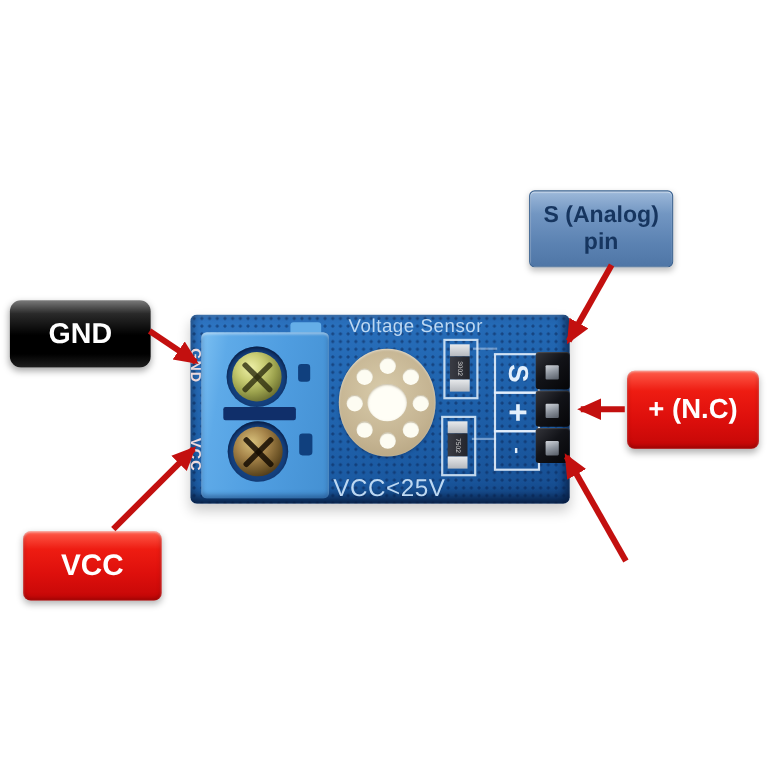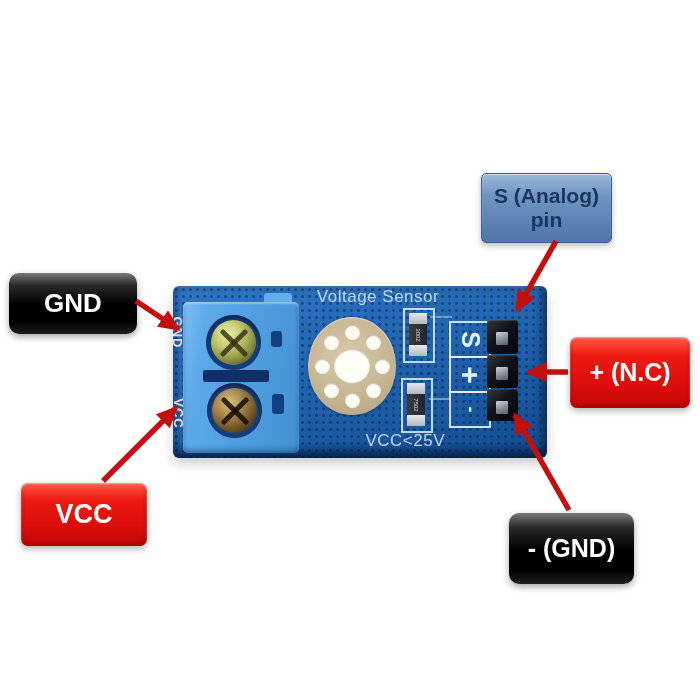--- a/index.html
+++ b/index.html
@@ -2,32 +2,32 @@
 <html><head>
 <meta charset="utf-8">
 <style>
   html,body{margin:0;padding:0;background:#fff;}
   #stage{
     position:relative;width:700px;height:700px;background:#ffffff;overflow:hidden;
     font-family:"Liberation Sans", sans-serif;
   }
   
   #pcb{
-    position:absolute;left:173px;top:286px;width:374px;height:172px;border-radius:6px;
+    position:absolute;left:173px;top:286px;width:345px;height:172px;border-radius:6px;
     background:
       radial-gradient(rgba(8,32,78,.5) 1.1px, rgba(8,32,78,0) 1.7px) 0 0/7px 7px,
       linear-gradient(165deg,#2f76c3 0%,#2267b2 40%,#1b5aa2 72%,#154a8c 100%);
     box-shadow: inset 0 -7px 10px rgba(6,25,58,.8), inset -5px 0 8px rgba(6,25,58,.45),
                 inset 0 2px 3px rgba(255,255,255,.18), 0 6px 12px rgba(0,0,0,.2);
   }
   .silk{color:#bdd8f2;}
   #pcb-title{position:absolute;left:120px;top:1px;width:170px;text-align:center;
     font-size:17px;letter-spacing:.5px;color:#bdd8f2;}
-  #pcb-maxv{position:absolute;left:126px;top:145px;width:110px;text-align:right;
-    font-size:17px;letter-spacing:.5px;color:#bdd8f2;margin-left:36px;}
+  #pcb-maxv{position:absolute;left:126px;top:145px;width:110px;text-align:center;
+    font-size:22px;letter-spacing:.5px;color:#bdd8f2;}
   .silk-vert{position:absolute;width:18px;display:flex;align-items:center;justify-content:center;}
   .silk-vert span{transform:rotate(90deg);font-size:13px;font-weight:bold;color:#eedadd;
     letter-spacing:1px;white-space:nowrap;}
   #silk-gnd{left:-4px;top:14px;height:64px;}
   #silk-vcc{left:-4px;top:92px;height:70px;}
   
   #terminal{
     position:absolute;left:10px;top:16px;width:116px;height:151px;border-radius:5px;
     background:linear-gradient(100deg,#7cc0f2 0%,#5eaae8 18%,#4f9de0 55%,#4490d2 100%);
     box-shadow: inset 0 2px 2px rgba(255,255,255,.4), inset 0 -3px 5px rgba(10,40,90,.45);
@@ -201,23 +201,20 @@
   </div>
   <div id="co-s" class="callout co-blue">
     <span>
       <span>S (Analog)</span><br>
       <span>pin</span>
     </span>
   </div>
   <div id="co-nc" class="callout co-red">
     <span>+ (N.C)</span>
   </div>
-  <div id="co-minus" class="callout co-black">
-    <span>- (GND)</span>
-  </div>
 
   <svg id="arrows" width="700" height="700" viewBox="0 0 700 700">
     <defs>
       <marker id="ah" markerUnits="strokeWidth" markerWidth="4.4" markerHeight="4" refX="3.4" refY="1.8" orient="auto">
         <path d="M0,0 L4,1.8 L0,3.6 z" fill="#c3100f"></path>
       </marker>
     </defs>
     <line x1="136" y1="301" x2="178" y2="329" marker-end="url(#ah)"></line>
     <line x1="103" y1="481" x2="176" y2="408" marker-end="url(#ah)"></line>
     <line x1="556" y1="241" x2="517" y2="310" marker-end="url(#ah)"></line>

